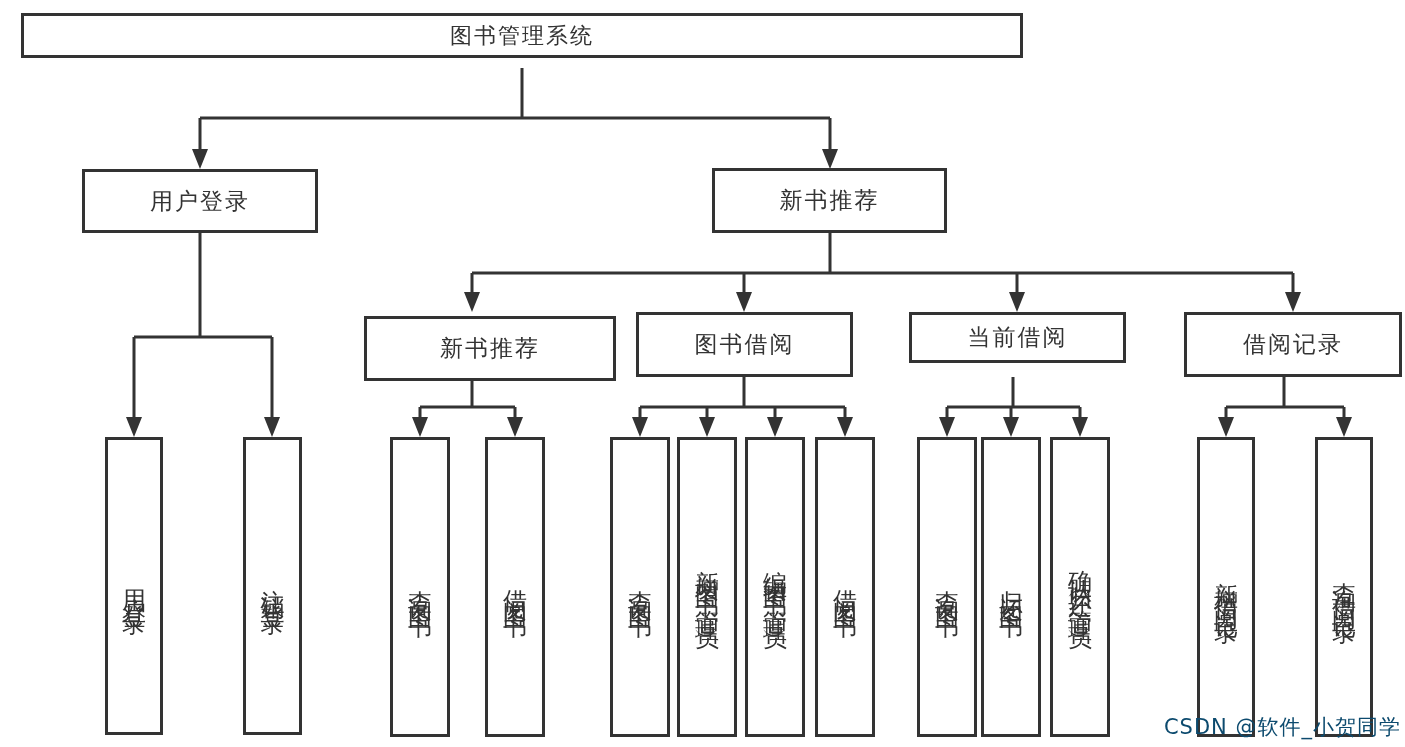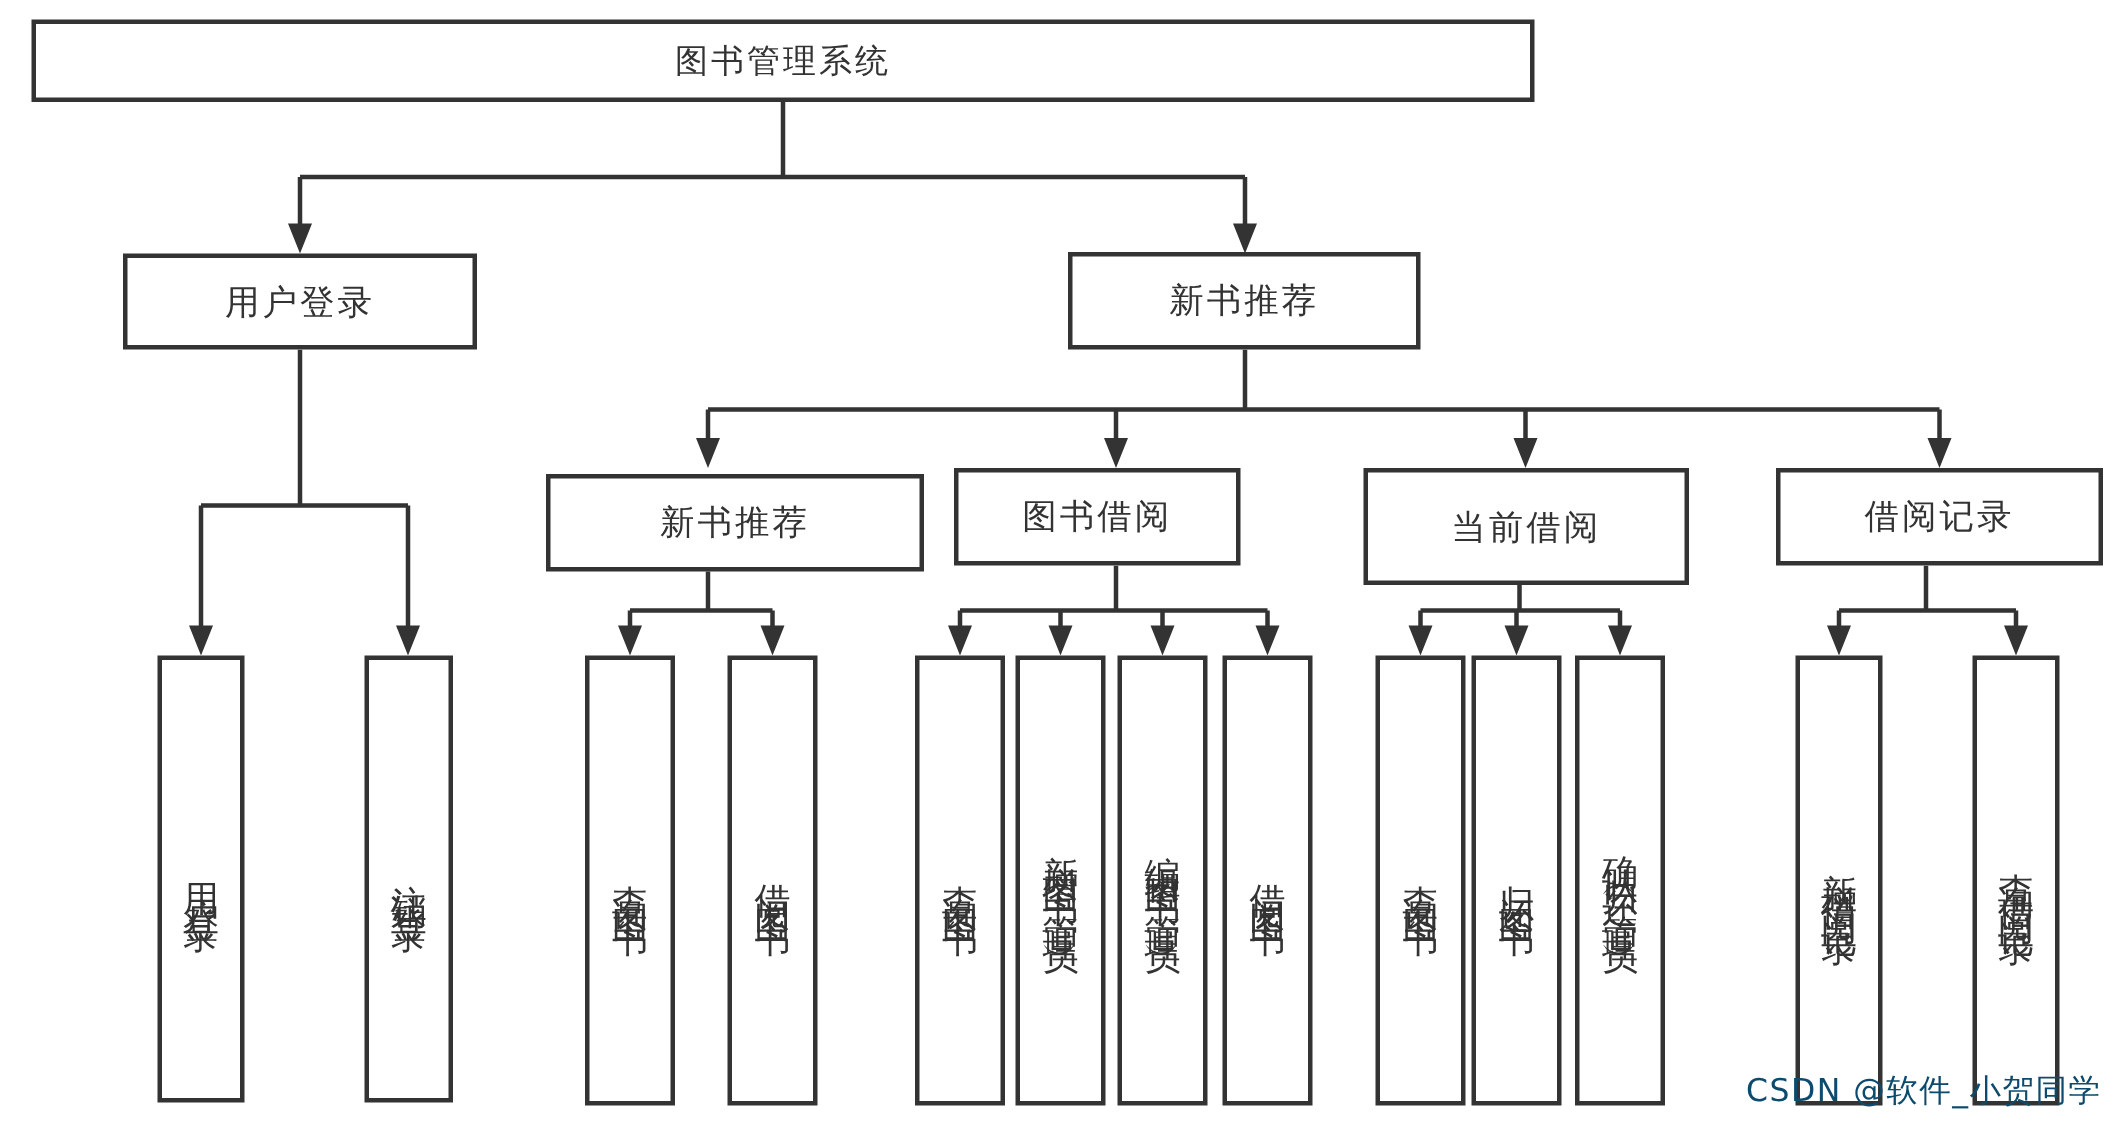--- a/index.html
+++ b/index.html
@@ -26,38 +26,38 @@
 </head>
 <body>
 
 <div class="stage">
 
   <svg class="wires" viewBox="0 0 1405 747" aria-hidden="true">
     <path fill="none" stroke-width="3" d="M522 68V118 M200 118H830 M200 118V153 M830 118V153 M200 233V337 M134 337H272 M134 337V421 M272 337V421 M830 233V273 M472 273H1293 M472 273V296 M744 273V296 M1017 273V296 M1293 273V296 M472 377V407 M420 407H515 M420 407V421 M515 407V421 M744 377V407 M640 407H845 M640 407V421 M707 407V421 M775 407V421 M845 407V421 M1013 377V407 M947 407H1080 M947 407V421 M1011 407V421 M1080 407V421 M1284 377V407 M1226 407H1344 M1226 407V421 M1344 407V421" stroke="#333333"></path>
     <path stroke="none" d="M192 149h16L200 169zM822 149h16L830 169zM126 417h16L134 437zM264 417h16L272 437zM464 292h16L472 312zM736 292h16L744 312zM1009 292h16L1017 312zM1285 292h16L1293 312zM412 417h16L420 437zM507 417h16L515 437zM632 417h16L640 437zM699 417h16L707 437zM767 417h16L775 437zM837 417h16L845 437zM939 417h16L947 437zM1003 417h16L1011 437zM1072 417h16L1080 437zM1218 417h16L1226 437zM1336 417h16L1344 437z" fill="#333333"></path>
   </svg>
 
-  <div class="box h root-box" style="left:21px;top:13px;width:1002px;height:55px;">
+  <div class="box h root-box" style="left:21px;top:13px;width:1002px;height:45px;">
     <span>图书管理系统</span>
   </div>
 
   <div class="box h" style="left:82px;top:169px;width:236px;height:64px;">
     <span>用户登录</span>
   </div>
   <div class="box h" style="left:712px;top:168px;width:235px;height:65px;">
     <span>新书推荐</span>
   </div>
 
   <div class="box h" style="left:364px;top:316px;width:252px;height:65px;">
     <span>新书推荐</span>
   </div>
-  <div class="box h" style="left:636px;top:312px;width:191px;height:65px;">
+  <div class="box h" style="left:636px;top:312px;width:217px;height:65px;">
     <span>图书借阅</span>
   </div>
-  <div class="box h" style="left:909px;top:312px;width:217px;height:78px;font-family:Liberation Serif, serif;">
+  <div class="box h" style="left:909px;top:312px;width:217px;height:51px;font-family:Liberation Serif, serif;">
     <span>当前借阅</span>
   </div>
   <div class="box h" style="left:1184px;top:312px;width:218px;height:65px;">
     <span>借阅记录</span>
   </div>
 
   <div class="box v" style="left:105px;top:437px;width:58px;height:298px;">
     <span>用户登录</span>
   </div>
   <div class="box v" style="left:243px;top:437px;width:59px;height:298px;">

